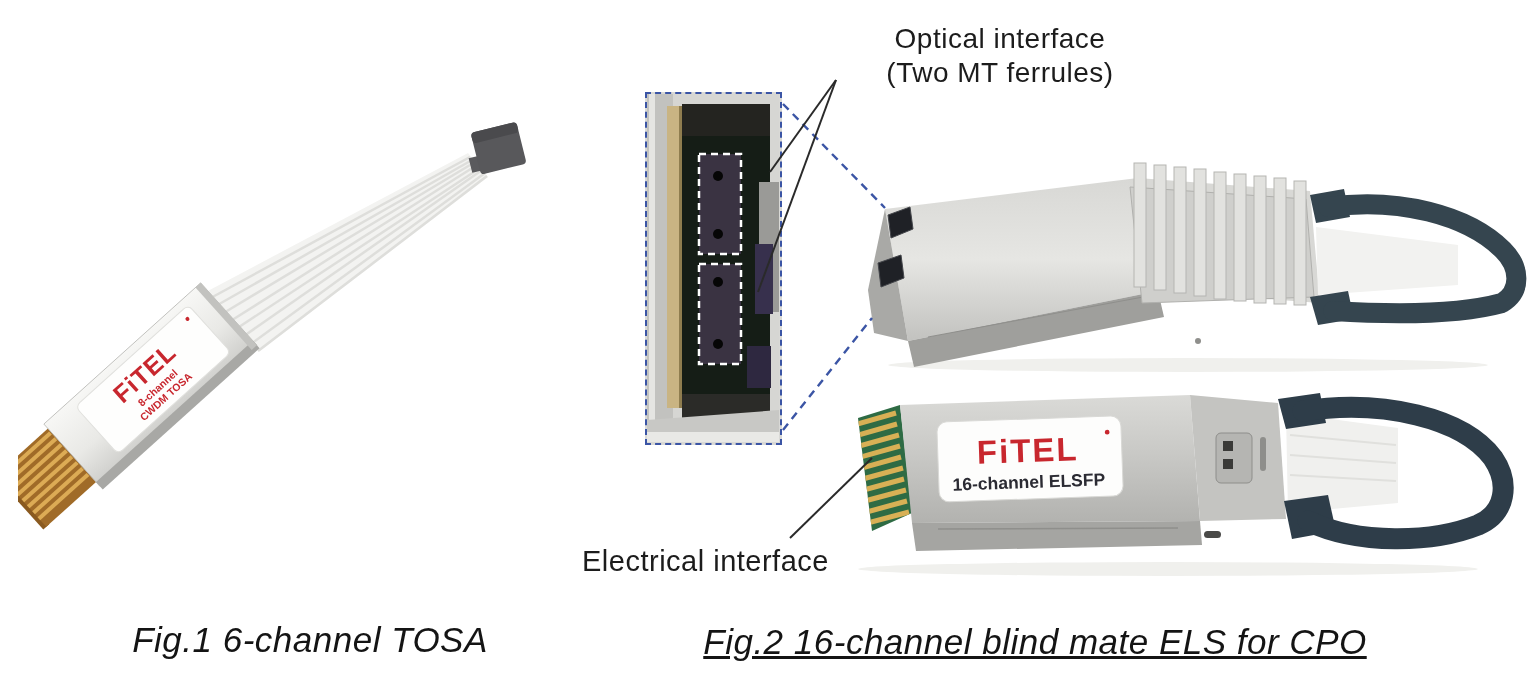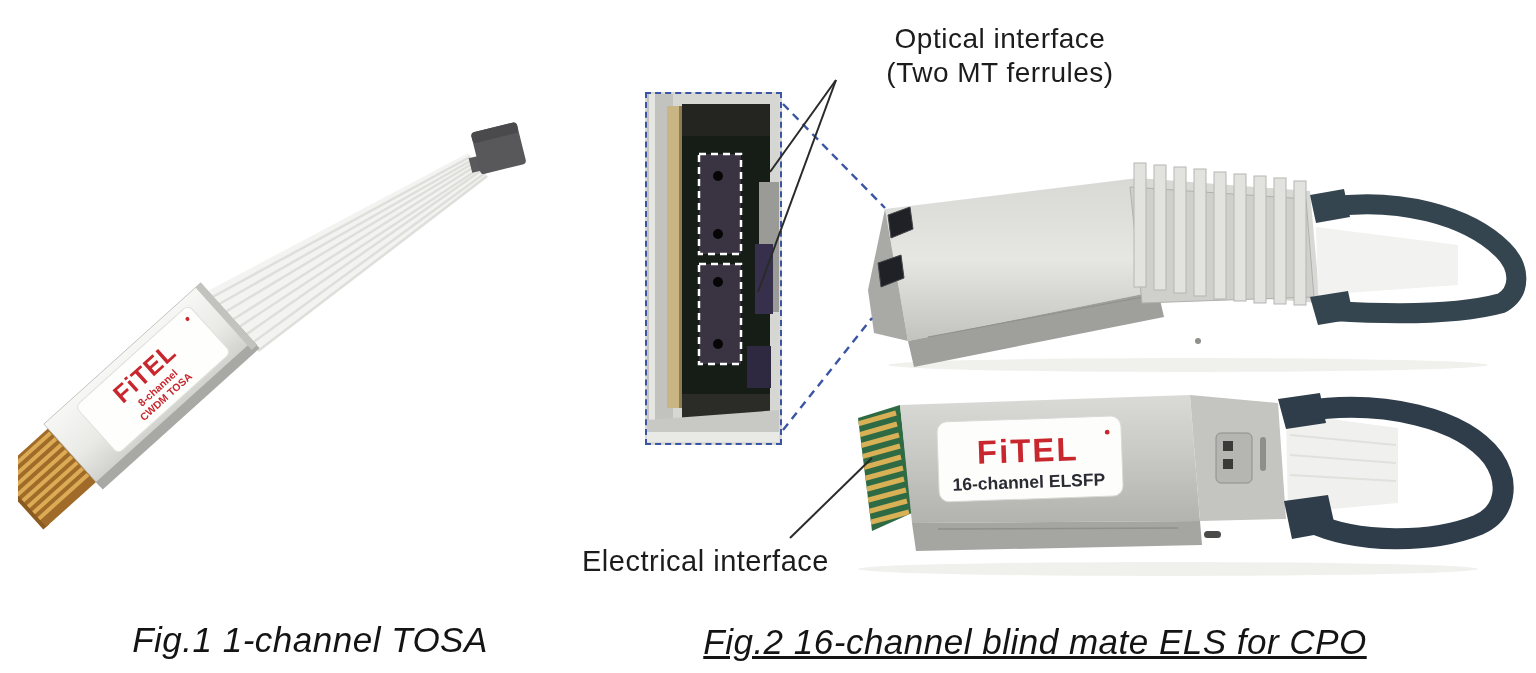--- a/index.html
+++ b/index.html
@@ -224,17 +224,17 @@
     <line x1="872" y1="458" x2="790" y2="538" stroke="#2a2a2a" stroke-width="2"></line>
   </svg>
 
   <div class="abs callout callout-electrical" style="left:582px;top:544px;width:320px;text-align:left;">Electrical interface</div>
 
   <div class="abs callout" style="left:845px;top:22px;width:310px;">
     <div>Optical interface</div>
     <div>(Two MT ferrules)</div>
   </div>
 
-  <div class="abs caption" style="left:60px;top:620px;width:500px;">Fig.1 1-channel TOSA</div>
+  <div class="abs caption" style="left:60px;top:620px;width:500px;">Fig.1 6-channel TOSA</div>
 
   <div class="abs caption" style="left:700px;top:622px;width:670px;text-decoration:underline;">Fig.2 16-channel blind mate ELS for CPO</div>
 
 </div>
 
 </body></html>

